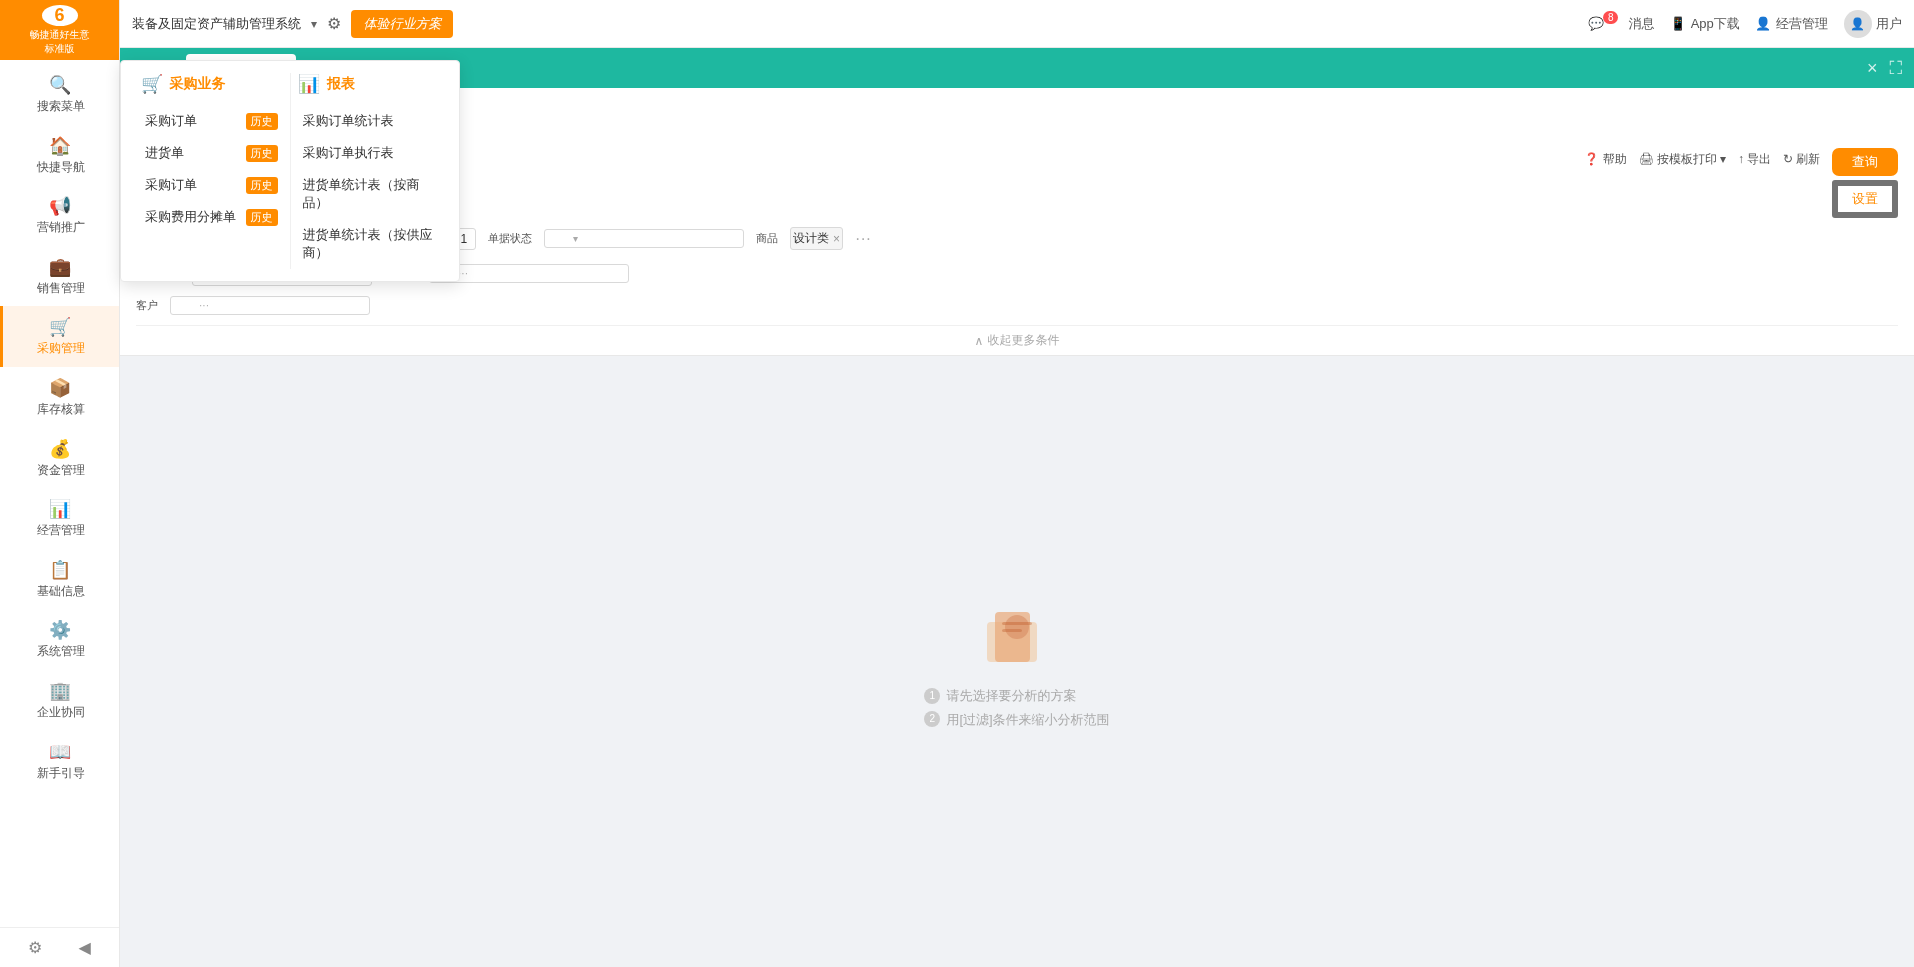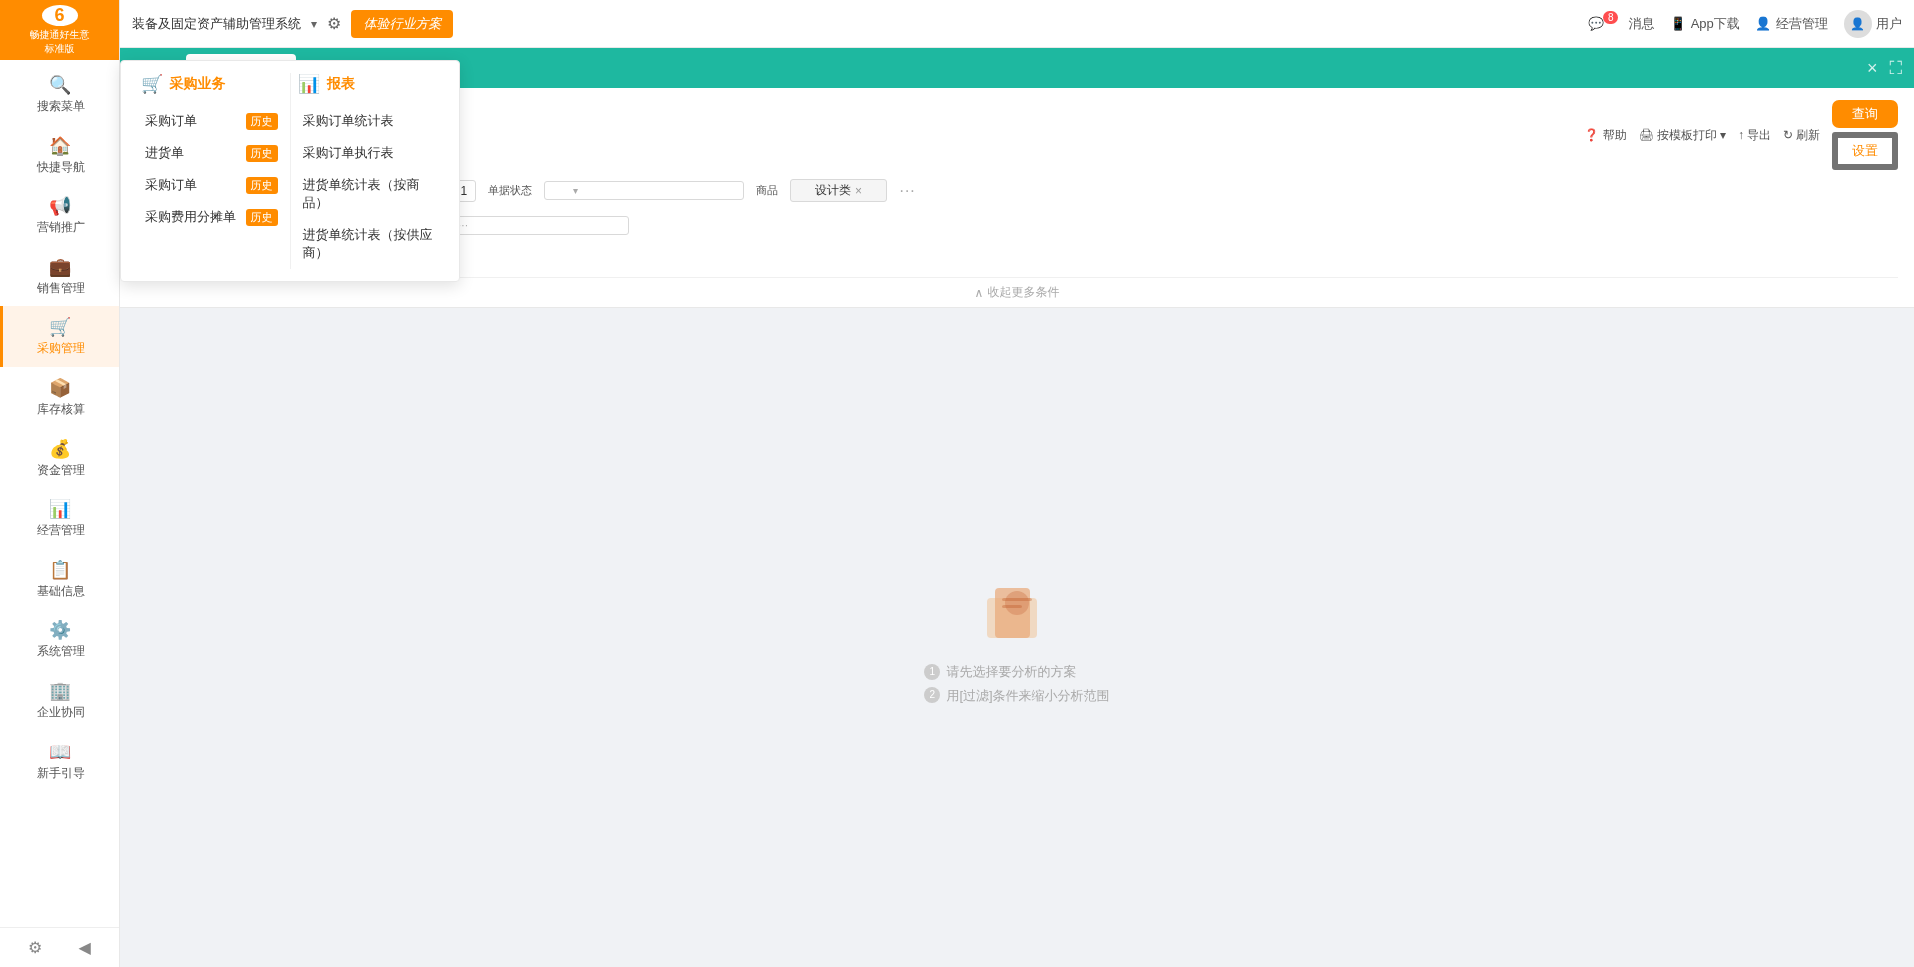--- a/index.html
+++ b/index.html
@@ -249,37 +249,38 @@
       font-size: 12px;
       color: #333;
       gap: 20px;
       min-width: 120px;
     }
     .filter-select-chevron { color: #aaa; font-size: 10px; }
     .filter-tag {
       background: #f5f5f5;
       border: 1px solid #d9d9d9;
       border-radius: 3px;
-      padding: 2px 24px;
+      padding: 2px 2px;
       font-size: 12px;
       color: #333;
       display: flex;
       align-items: center;
       gap: 4px;
     }
     .filter-tag-close { cursor: pointer; color: #999; }
     .filter-dots { color: #aaa; cursor: pointer; font-size: 16px; }
     .query-btn {
       background: #ff8c00;
       color: #fff;
       border: none;
       border-radius: 7px;
       padding: 5px 18px;
       cursor: pointer;
       font-size: 13px;
+      margin-top: 48px;
     }
     .settings-btn {
       background: #fff;
       color: #ff8c00;
       border: 6px solid #737373;
       border-radius: 3px;
       padding: 4px 14px;
       cursor: pointer;
       font-size: 13px;
     }

